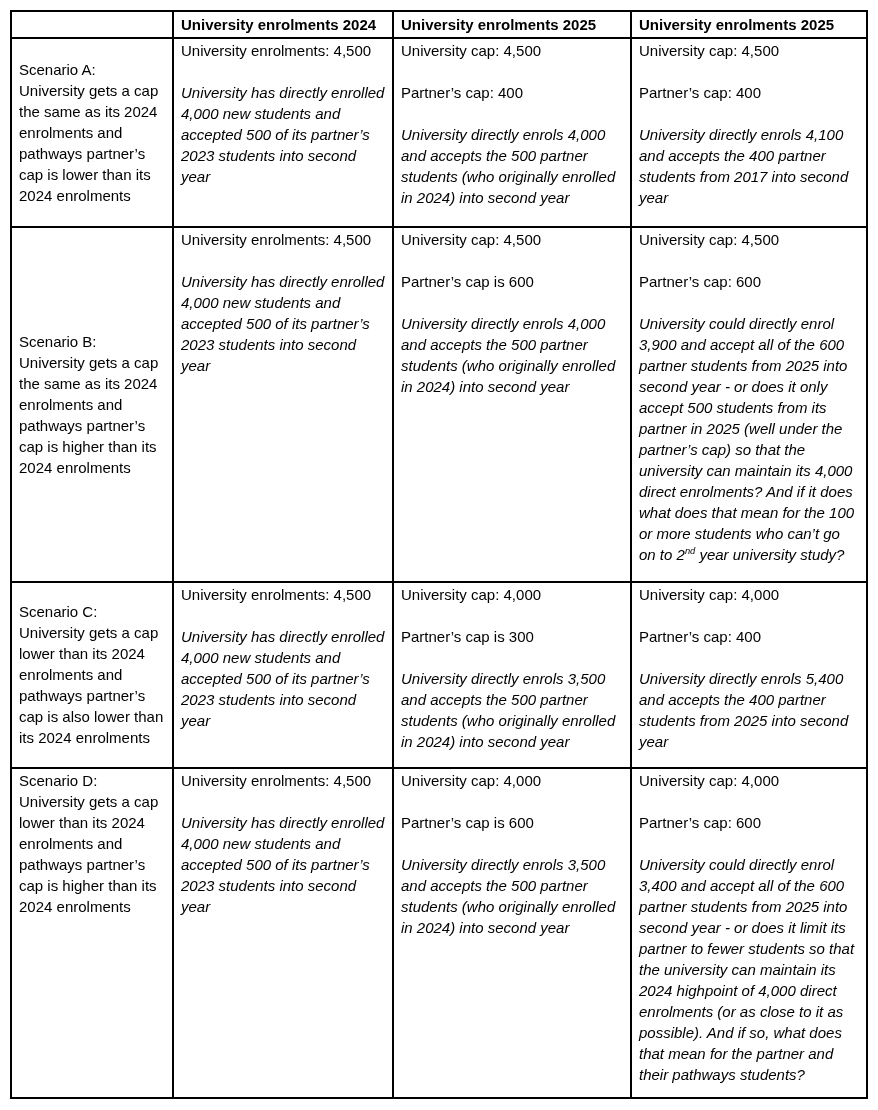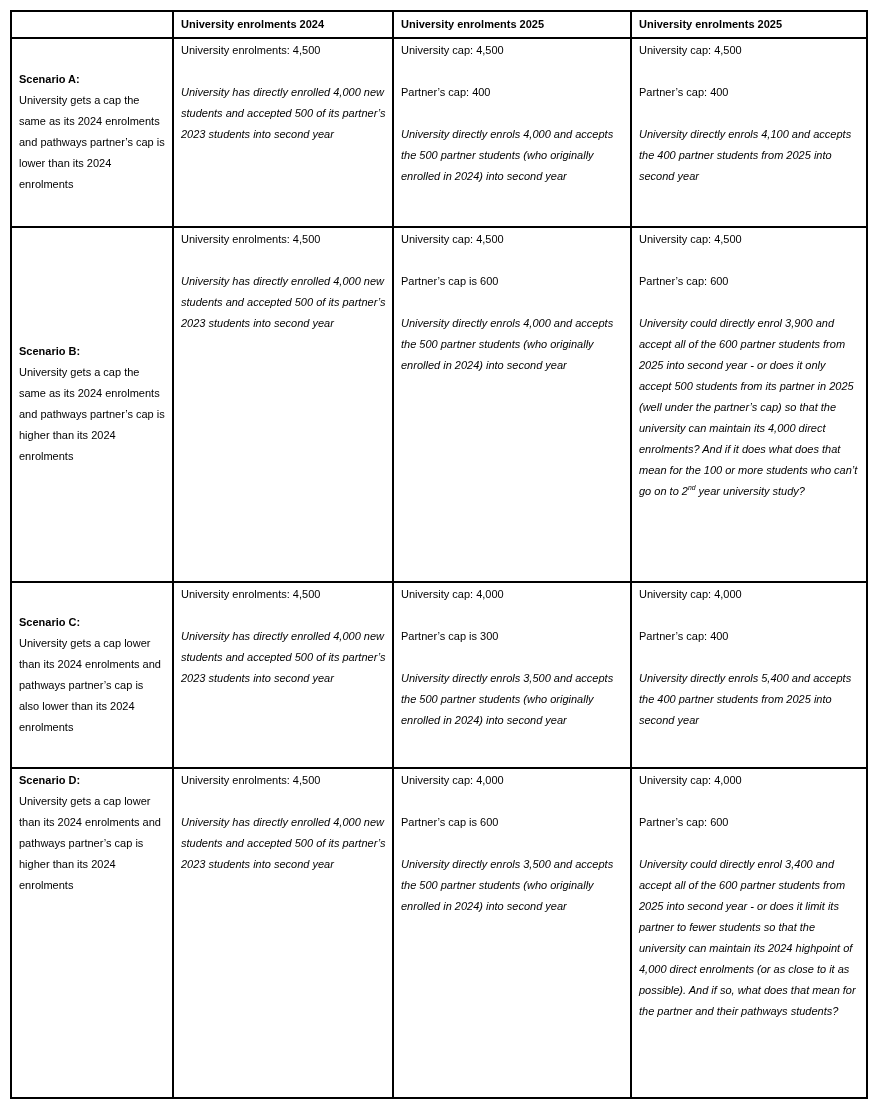--- a/index.html
+++ b/index.html
@@ -19,32 +19,32 @@
   }
   col.c1 { width: 162px; }
   col.c2 { width: 220px; }
   col.c3 { width: 238px; }
   col.c4 { width: 236px; }
   th, td {
     border: 2px solid #000000;
     vertical-align: top;
     text-align: left;
     padding: 1px 6px 2px 7px;
-    font-size: 11px;
+    font-size: 15px;
     line-height: 21px;
     overflow: hidden;
   }
   th { font-weight: bold; height: 22px; padding-top: 2px; }
   tr.r-a  { height: 189px; }
   tr.r-b  { height: 355px; }
   tr.r-c  { height: 186px; }
   tr.r-d  { height: 330px; margin-top: 40px; }
   td p { margin: 0 0 21px 0; }
   td p.last { margin-bottom: 0; font-style: italic; }
-  .sc-label { font-weight: bold; }
+  .sc-label { font-weight: normal; }
   .v-mid { vertical-align: middle; }
   sup { font-size: 0.62em; line-height: 0; vertical-align: super; }
 </style>
 </head>
 <body>
 
 <table class="doc-table">
   <colgroup>
     <col class="c1">
       <col class="c2">
@@ -70,21 +70,21 @@
       <p class="last">University has directly enrolled 4,000 new students and accepted 500 of its partner’s 2023 students into second year</p>
     </td>
     <td>
       <p>University cap: 4,500</p>
       <p>Partner’s cap: 400</p>
       <p class="last">University directly enrols 4,000 and accepts the 500 partner students (who originally enrolled in 2024) into second year</p>
     </td>
     <td>
       <p>University cap: 4,500</p>
       <p>Partner’s cap: 400</p>
-      <p class="last">University directly enrols 4,100 and accepts the 400 partner students from 2025 into second year</p>
+      <p class="last">University directly enrols 4,100 and accepts the 400 partner students from 2017 into second year</p>
     </td>
   </tr>
 
   <tr class="r-b">
     <td class="v-mid">
       <div class="sc-label">Scenario B:</div>
       <div class="sc-desc">University gets a cap the same as its 2024 enrolments and pathways partner’s cap is higher than its 2024 enrolments</div>
     </td>
     <td>
       <p>University enrolments: 4,500</p>

